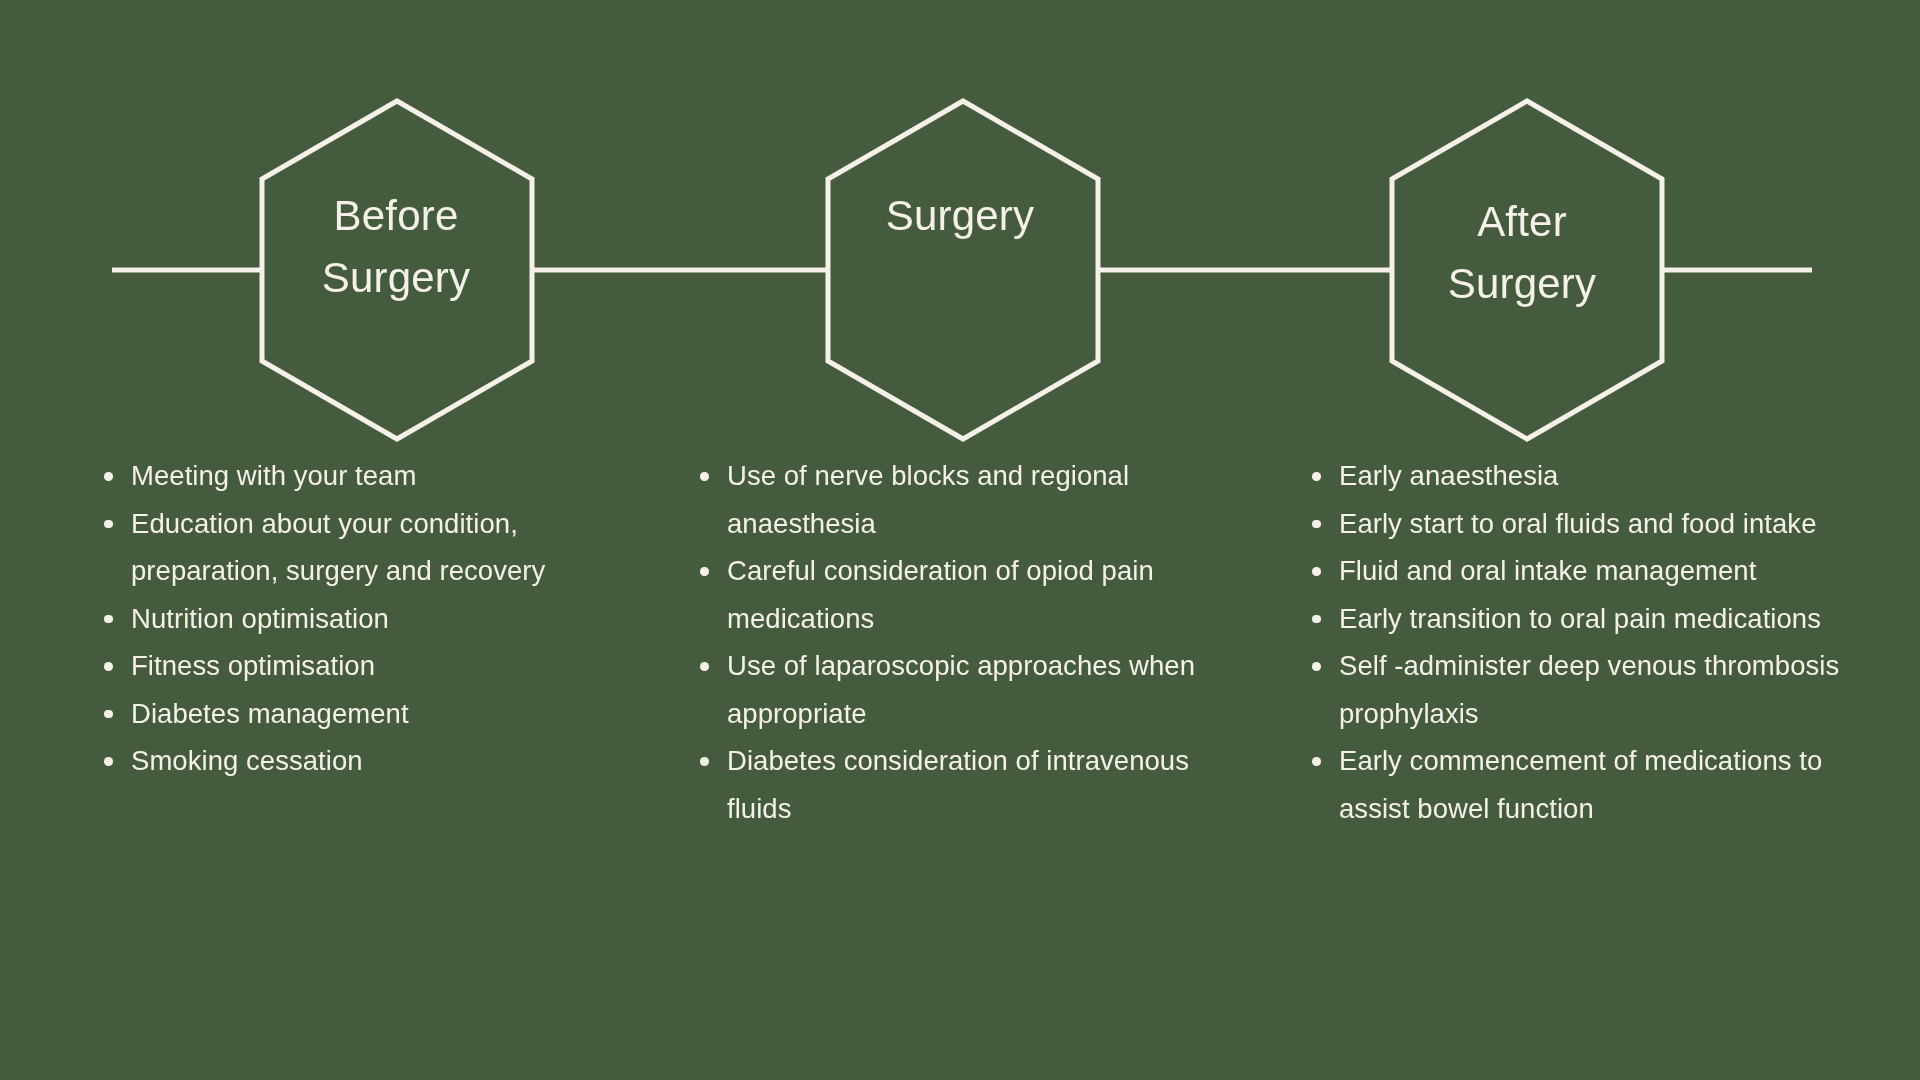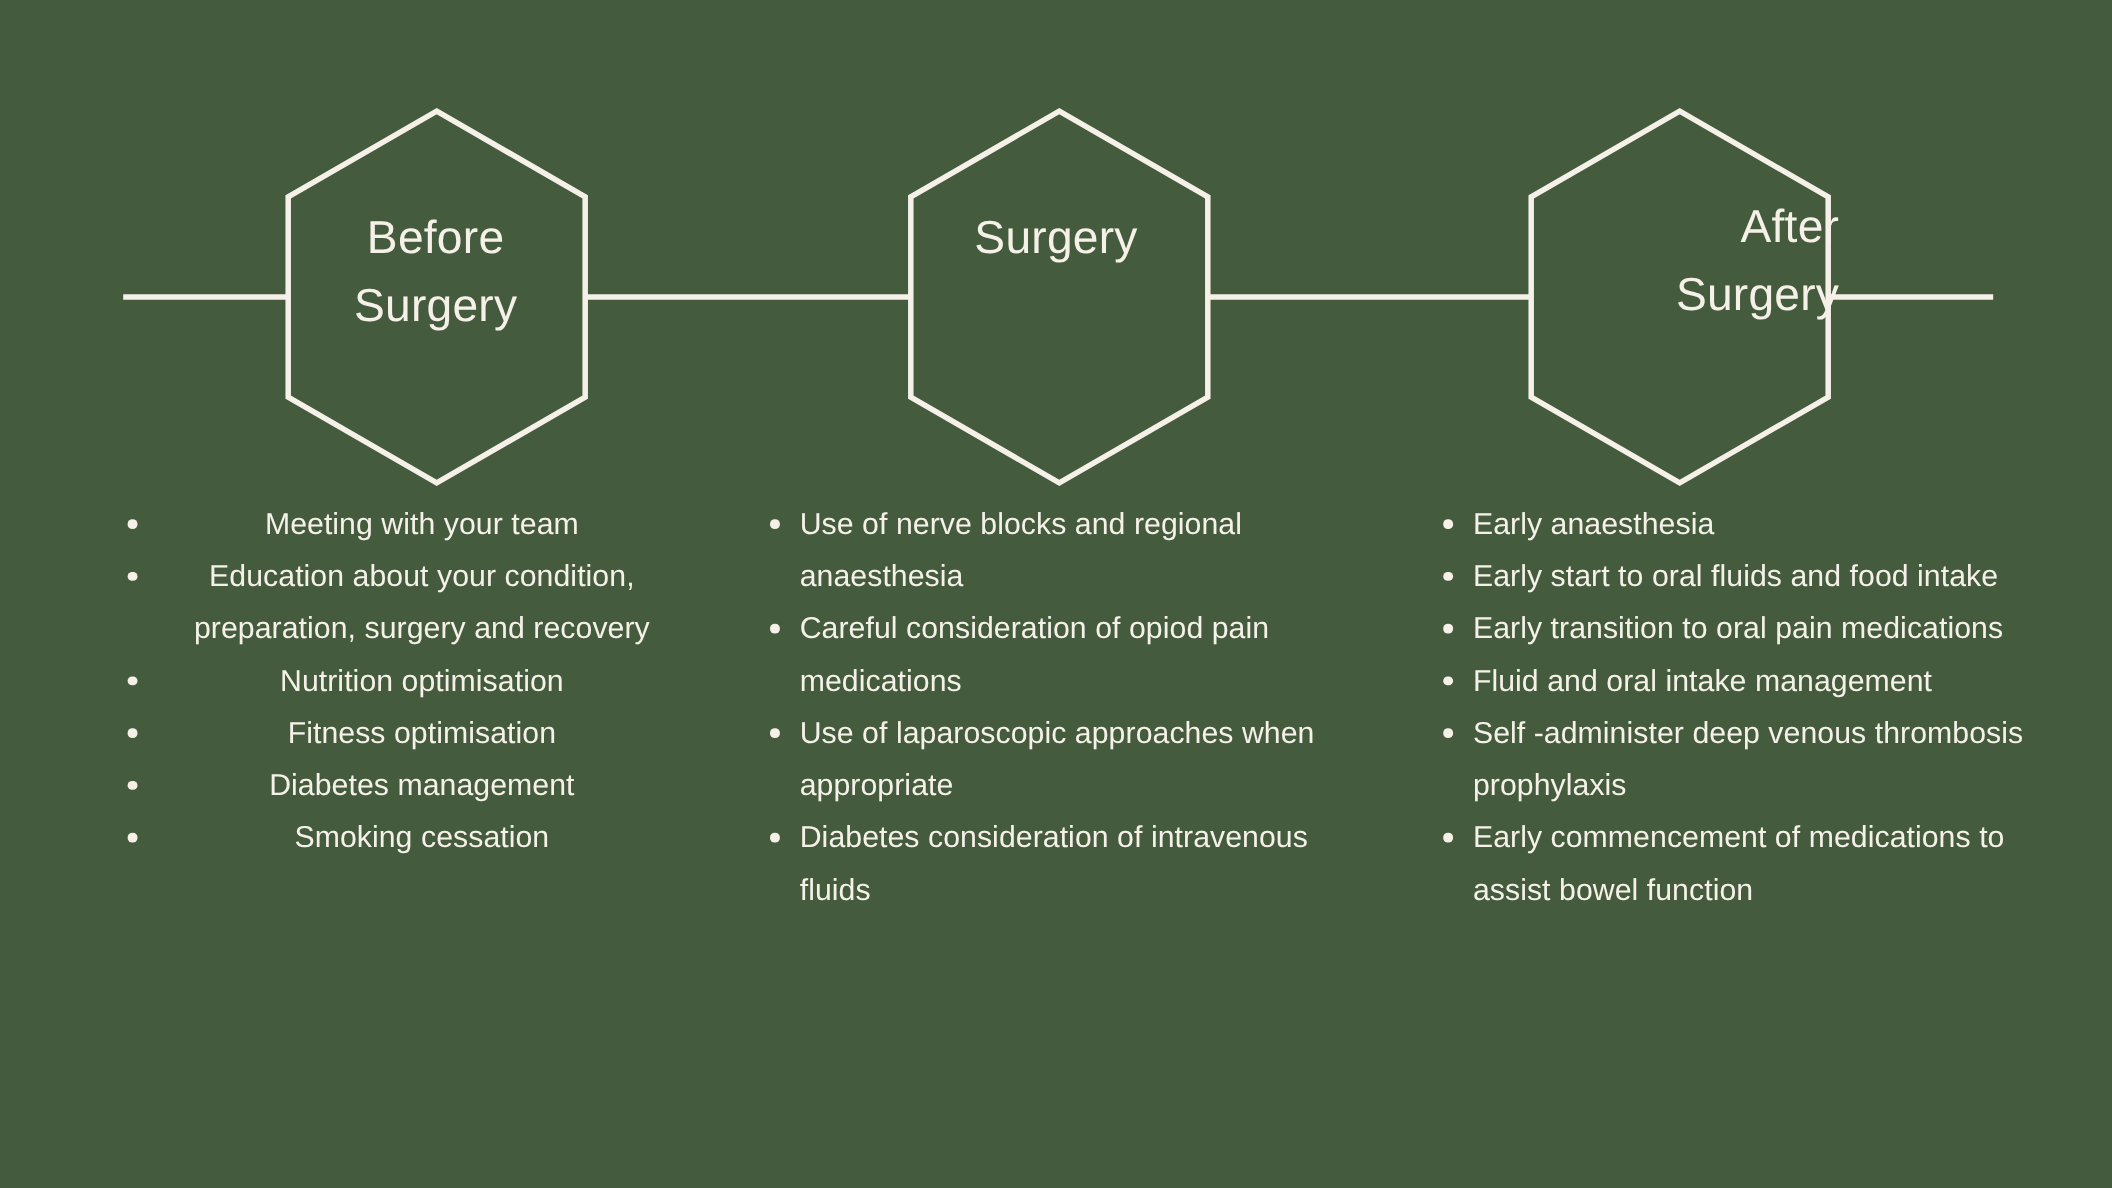--- a/index.html
+++ b/index.html
@@ -50,37 +50,37 @@
     letter-spacing: 0.2px;
     color: #F5F1E8;
     font-weight: 400;
   }
 
   .hex-label .l1 { display: block; }
   .hex-label .l2 { display: block; }
 
   #hex-label-0 { left: 246px;  top: 90px; }
   #hex-label-1 { left: 810px;  top: 90px; }
-  #hex-label-2 { left: 1372px; top: 80px; text-align: right; }
+  #hex-label-2 { left: 1372px; top: 96px; }
 
   
   .columns {
     position: absolute;
     left: 0;
     top: 452px;
     width: 1920px;
     display: block;
   }
 
   .column {
     position: absolute;
     top: 0;
   }
 
-  #column-0 { left: 104px;  width: 520px; text-align: center; }
+  #column-0 { left: 92px;  width: 520px; }
   #column-1 { left: 688px;  width: 520px; }
   #column-2 { left: 1300px; width: 580px; }
 
   .bullet-list {
     list-style: none;
     margin: 0;
     padding: 0;
   }
 
   .bullet-item {
@@ -156,22 +156,22 @@
         <li class="bullet-item">Careful consideration of opiod pain medications</li>
         <li class="bullet-item">Use of laparoscopic approaches when appropriate</li>
         <li class="bullet-item">Diabetes consideration of intravenous fluids</li>
       </ul>
     </div>
 
     <div class="column" id="column-2">
       <ul class="bullet-list">
         <li class="bullet-item">Early anaesthesia</li>
         <li class="bullet-item">Early start to oral fluids and food intake</li>
+        <li class="bullet-item">Fluid and oral intake management</li>
         <li class="bullet-item">Early transition to oral pain medications</li>
-        <li class="bullet-item">Fluid and oral intake management</li>
         <li class="bullet-item">Self -administer deep venous thrombosis prophylaxis</li>
         <li class="bullet-item">Early commencement of medications to assist bowel function</li>
       </ul>
     </div>
 
   </div>
 
 </div>
 
 </body></html>

